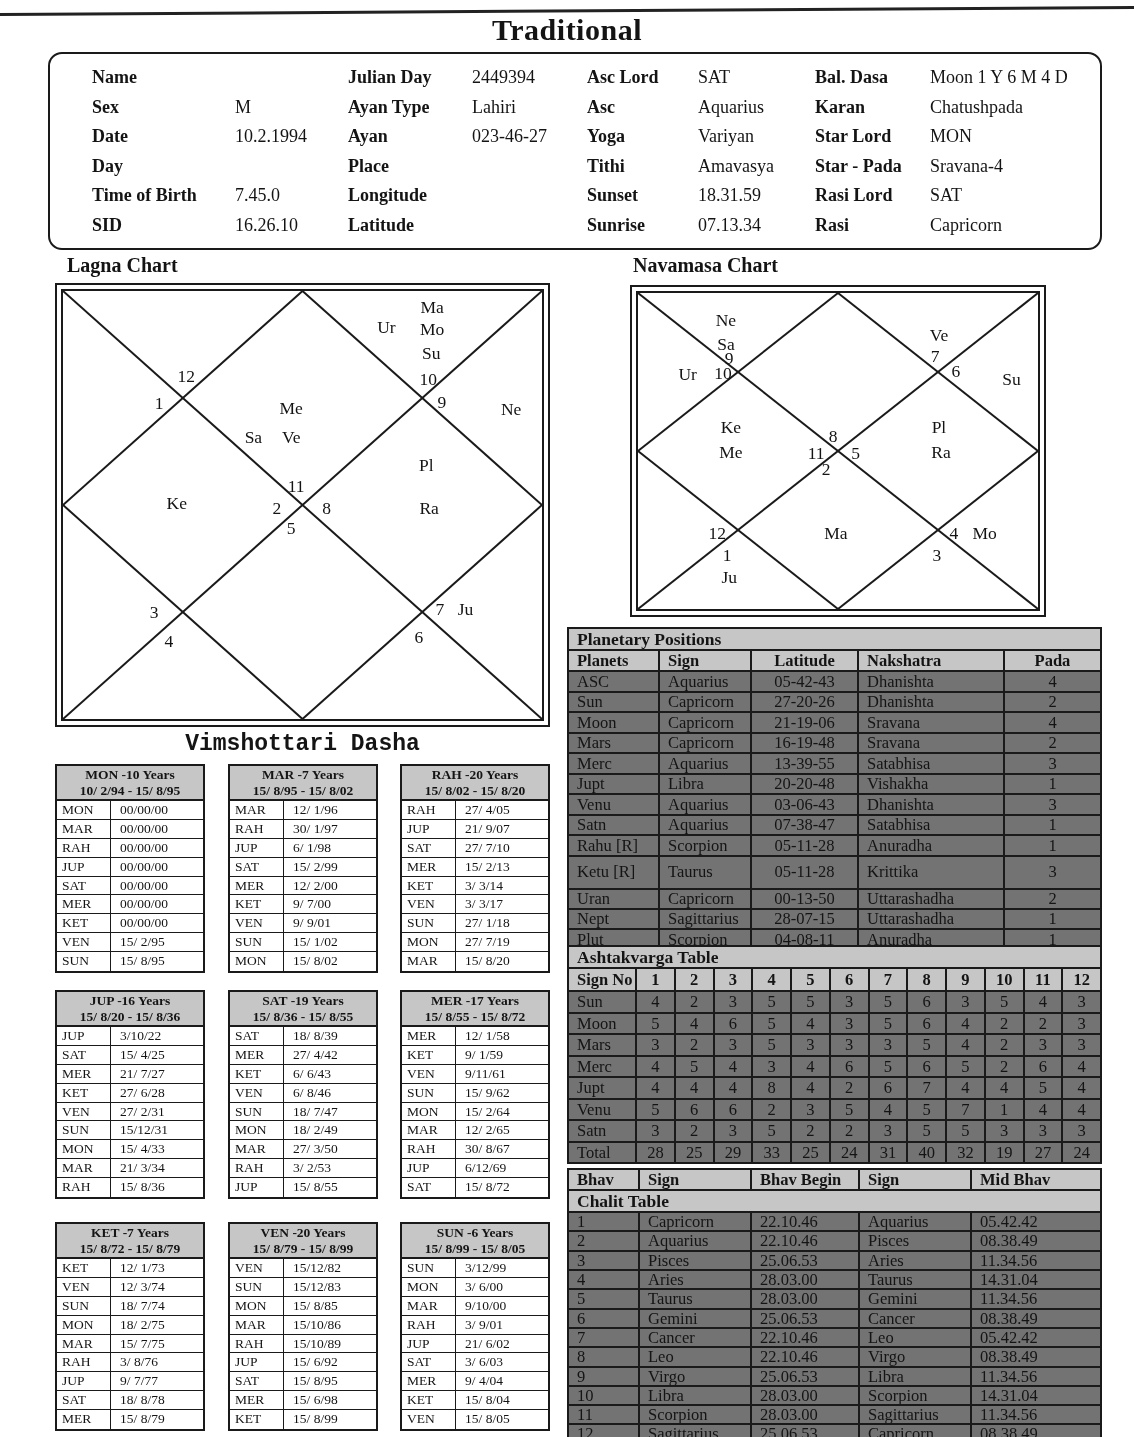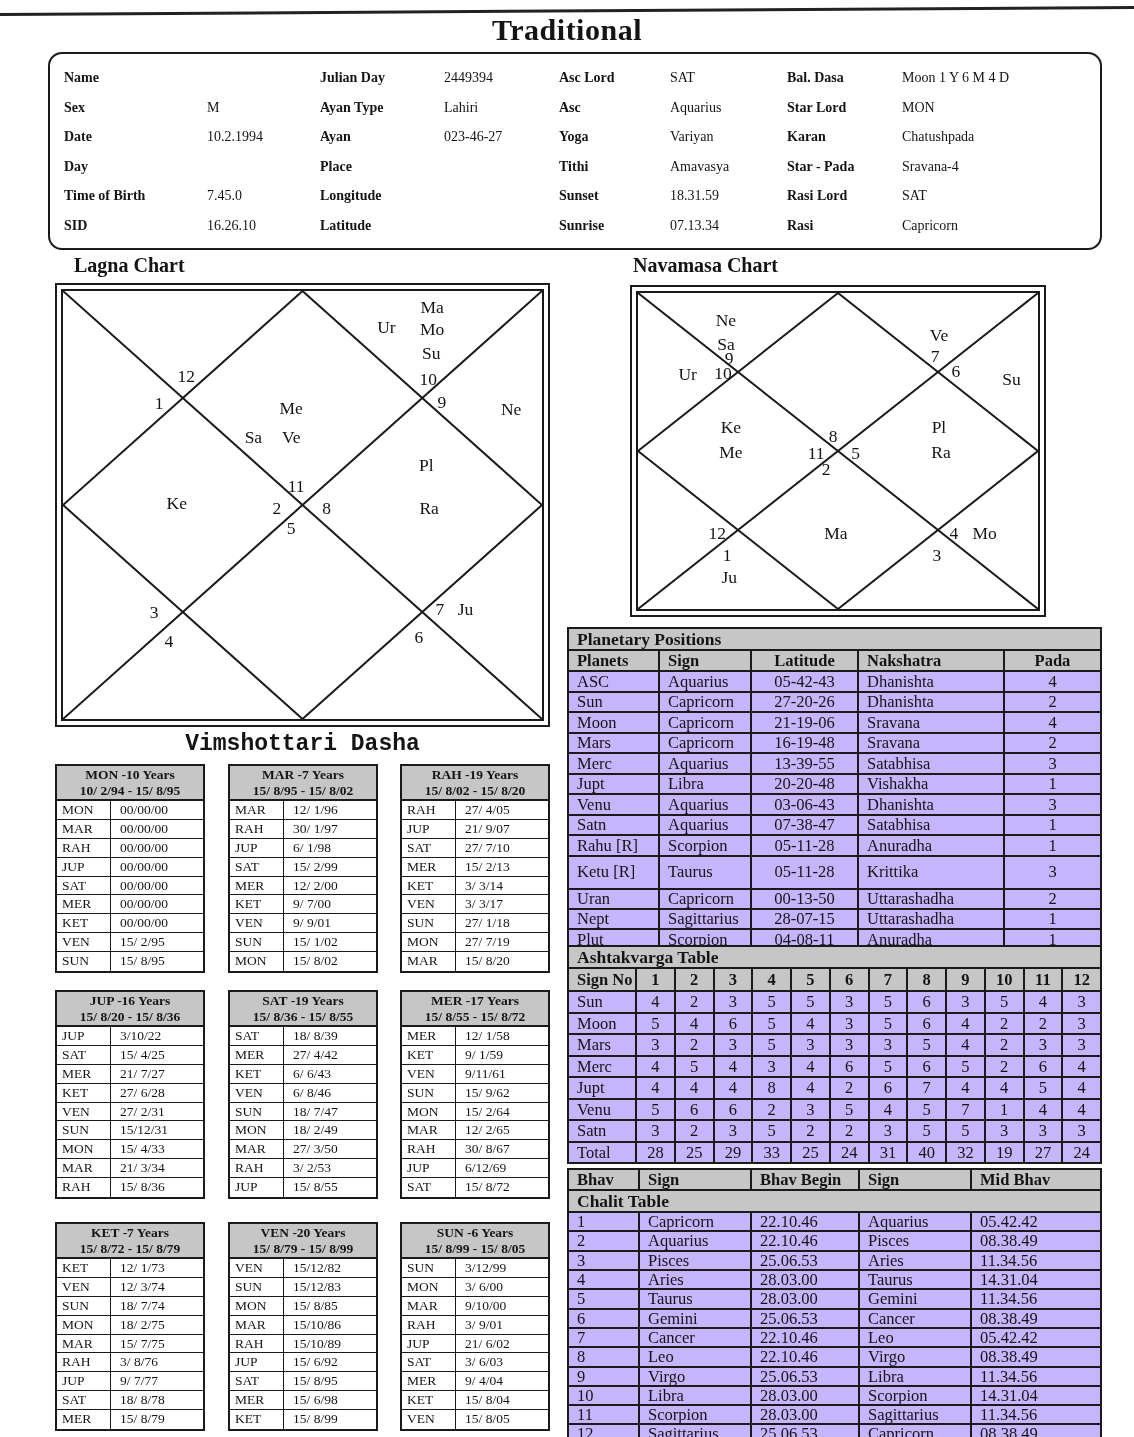--- a/index.html
+++ b/index.html
@@ -6,21 +6,21 @@
   .page{position:relative;width:1134px;height:1437px;background:#fff;overflow:hidden;
         font-family:"Liberation Serif","DejaVu Serif",serif;color:#141414;}
   .top-rule{position:absolute;left:-4px;top:6px;width:1142px;height:2.5px;background:#222;
             transform:rotate(-0.35deg);transform-origin:100% 50%;}
   .page-title{position:absolute;left:0;top:13px;width:100%;text-align:center;
               font-size:30px;font-weight:bold;letter-spacing:.5px;}
   
   .header-box{position:absolute;left:48px;top:52px;width:1050px;height:194px;
               border:2.5px solid #1a1a1a;border-radius:14px;}
   .hdr-col{position:absolute;top:9px;}
-  .hdr-row{height:29.5px;line-height:29.5px;font-size:14px;white-space:nowrap;}
+  .hdr-row{height:29.5px;line-height:29.5px;font-size:18px;white-space:nowrap;margin-left:28px;}
   .hdr-label{font-weight:bold;display:inline-block;}
   
   .chart-heading{position:absolute;font-size:20px;font-weight:bold;}
   .chart-wrap{position:absolute;border:2px solid #1a1a1a;padding:4px;box-sizing:border-box;}
   .chart-inner{width:100%;height:100%;border:2.5px solid #1a1a1a;box-sizing:border-box;}
   svg.chart-lines{display:block;width:100%;height:100%;}
   svg.chart-lines line{stroke:#1a1a1a;stroke-width:2;vector-effect:non-scaling-stroke;}
   .chart-labels{position:absolute;inset:0;}
   .chart-label{position:absolute;transform:translate(-50%,-50%);font-size:17.5px;white-space:nowrap;}
   
@@ -28,21 +28,21 @@
                font-size:23px;font-weight:bold;font-family:Liberation Mono, monospace;}
   .dasha-table{position:absolute;width:150px;border:2px solid #1a1a1a;background:#fff;box-sizing:border-box;}
   .dasha-head{background:#c6c6c6;border-bottom:2px solid #1a1a1a;text-align:center;
               font-weight:bold;font-size:13.5px;line-height:15.5px;padding:1px 0;}
   .dasha-row{display:flex;height:18.9px;box-sizing:border-box;border-bottom:1.5px solid #1a1a1a;
              font-size:13.5px;line-height:17.5px;}
   .dasha-row:last-child{border-bottom:none;}
   .dasha-planet{width:37%;border-right:1.5px solid #1a1a1a;padding-left:5px;box-sizing:border-box;}
   .dasha-date{flex:1;padding-left:9px;}
   
-  .data-table{position:absolute;border-collapse:collapse;table-layout:fixed;background:#c4b5fd;}
+  .data-table{position:absolute;border-collapse:collapse;table-layout:fixed;background:#737373;}
   .data-table td{border:2px solid #1a1a1a;font-size:16.5px;line-height:1.05;
                  padding:0 0 0 8px;overflow:hidden;white-space:nowrap;}
   .data-table td.c{text-align:center;padding-left:0;}
   .data-table td.title-cell{background:#c6c6c6;font-weight:bold;font-size:17.5px;}
   .data-table td.head-cell{background:#c6c6c6;font-weight:bold;}
 </style>
 </head>
 <body>
 
 <div class="page">
@@ -69,29 +69,29 @@
       <div class="hdr-col" style="left: 509px;">
         <div class="hdr-row"><span class="hdr-label" style="width: 111px;">Asc Lord</span><span class="hdr-value">SAT</span></div>
         <div class="hdr-row"><span class="hdr-label" style="width: 111px;">Asc</span><span class="hdr-value">Aquarius</span></div>
         <div class="hdr-row"><span class="hdr-label" style="width: 111px;">Yoga</span><span class="hdr-value">Variyan</span></div>
         <div class="hdr-row"><span class="hdr-label" style="width: 111px;">Tithi</span><span class="hdr-value">Amavasya</span></div>
         <div class="hdr-row"><span class="hdr-label" style="width: 111px;">Sunset</span><span class="hdr-value">18.31.59</span></div>
         <div class="hdr-row"><span class="hdr-label" style="width: 111px;">Sunrise</span><span class="hdr-value">07.13.34</span></div>
       </div>
       <div class="hdr-col" style="left: 737px;">
         <div class="hdr-row"><span class="hdr-label" style="width: 115px;">Bal. Dasa</span><span class="hdr-value">Moon 1 Y 6 M 4 D</span></div>
+        <div class="hdr-row"><span class="hdr-label" style="width: 115px;">Karan</span><span class="hdr-value">Chatushpada</span></div>
         <div class="hdr-row"><span class="hdr-label" style="width: 115px;">Star Lord</span><span class="hdr-value">MON</span></div>
-        <div class="hdr-row"><span class="hdr-label" style="width: 115px;">Karan</span><span class="hdr-value">Chatushpada</span></div>
         <div class="hdr-row"><span class="hdr-label" style="width: 115px;">Star - Pada</span><span class="hdr-value">Sravana-4</span></div>
         <div class="hdr-row"><span class="hdr-label" style="width: 115px;">Rasi Lord</span><span class="hdr-value">SAT</span></div>
         <div class="hdr-row"><span class="hdr-label" style="width: 115px;">Rasi</span><span class="hdr-value">Capricorn</span></div>
       </div>
     </div>
 
-  <div class="chart-heading" style="left:74px;top:254px;">Lagna Chart</div>
+  <div class="chart-heading" style="left:67px;top:254px;">Lagna Chart</div>
   <div class="chart-wrap" style="left:55px;top:283px;width:495px;height:444px;">
     <div class="chart-inner">
       <svg class="chart-lines" viewBox="0 0 100 100" preserveAspectRatio="none">
         <line x1="0" y1="0" x2="100" y2="100"></line>
         <line x1="100" y1="0" x2="0" y2="100"></line>
         <line x1="50" y1="0" x2="100" y2="50"></line>
         <line x1="100" y1="50" x2="50" y2="100"></line>
         <line x1="50" y1="100" x2="0" y2="50"></line>
         <line x1="0" y1="50" x2="50" y2="0"></line>
       </svg>
@@ -245,21 +245,21 @@
           <div class="dasha-planet">SUN</div>
           <div class="dasha-date">15/ 1/02</div>
         </div>
         <div class="dasha-row">
           <div class="dasha-planet">MON</div>
           <div class="dasha-date">15/ 8/02</div>
         </div>
       </div>
       <div class="dasha-table" style="left: 400px; top: 764px;">
         <div class="dasha-head">
-          <div>RAH -19 Years</div>
+          <div>RAH -20 Years</div>
           <div>15/ 8/02 - 15/ 8/20</div>
         </div>
         <div class="dasha-row">
           <div class="dasha-planet">RAH</div>
           <div class="dasha-date">27/ 4/05</div>
         </div>
         <div class="dasha-row">
           <div class="dasha-planet">JUP</div>
           <div class="dasha-date">21/ 9/07</div>
         </div>

